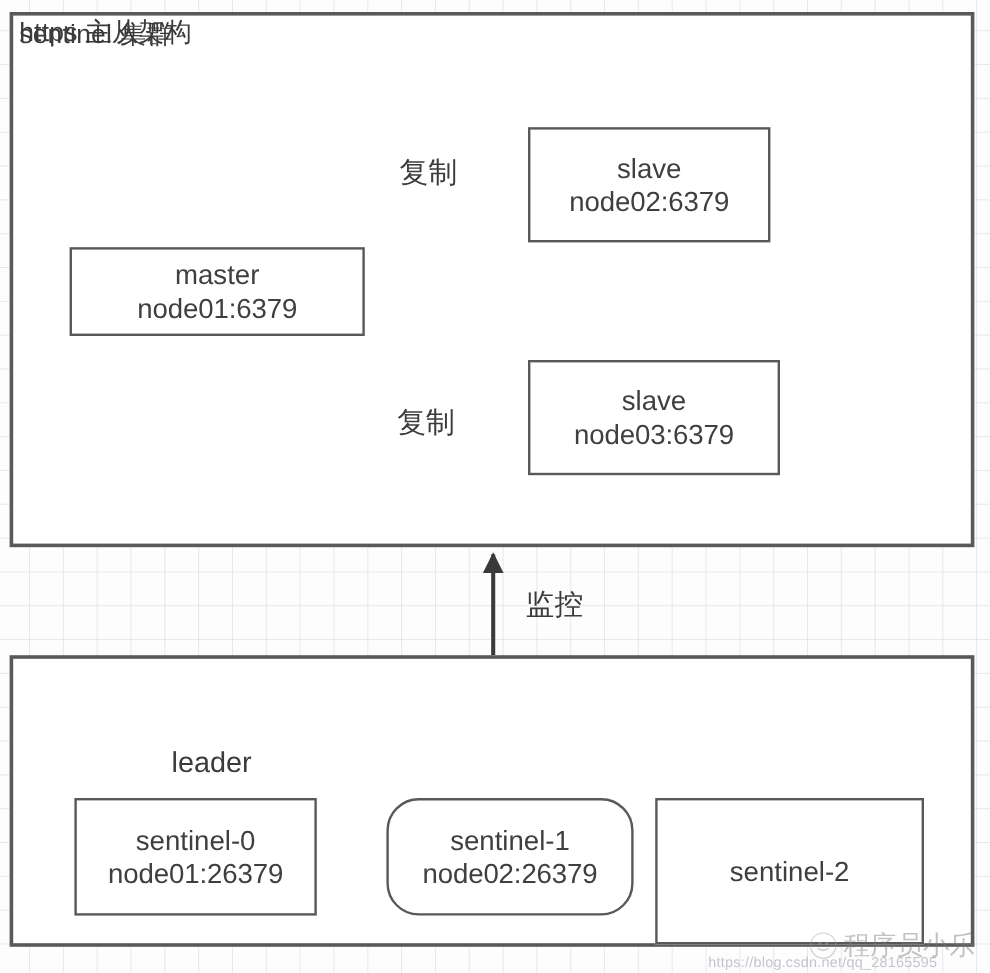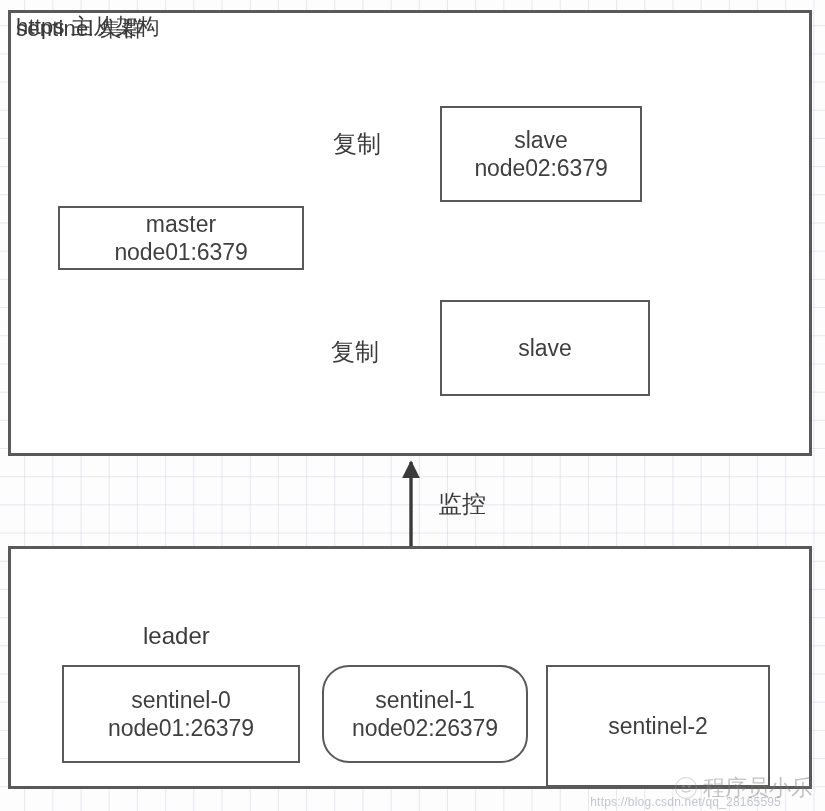--- a/index.html
+++ b/index.html
@@ -54,25 +54,25 @@
     align-items: center;
     justify-content: center;
     line-height: 1.22;
     font-size: 23px;
     color: #3f3f3f;
     white-space: nowrap;
     text-align: center;
   }
   .node-box .line2 { letter-spacing: -0.1px; }
 
-  #master-box  { left: 58px;  top: 206px; width: 246px; height: 64px; }
+  #master-box  { left: 58px;  top: 206px; width: 246px; height: 74px; }
   #slave1-box  { left: 440px; top: 106px; width: 202px; height: 96px; }
   #slave2-box  { left: 440px; top: 300px; width: 210px; height: 96px; }
 
-  #sentinel0-box { left: 62px;  top: 665px; width: 238px; height: 98px; }
+  #sentinel0-box { left: 62px;  top: 665px; width: 202px; height: 98px; }
   #sentinel1-box { left: 322px; top: 665px; width: 206px; height: 98px; border-radius: 27px; }
   #sentinel2-box { left: 546px; top: 665px; width: 224px; height: 122px; }
 
   
   .edge-label {
     position: absolute;
     font-size: 24px;
     color: #3b3b3b;
     white-space: nowrap;
   }
@@ -176,20 +176,21 @@
     <span class="line2">node01:6379</span>
   </div>
 
   <div class="node-box" id="slave1-box">
     <span class="line1">slave</span>
     <span class="line2">node02:6379</span>
   </div>
 
   <div class="node-box" id="slave2-box">
     <span class="line1">slave</span>
+    <span class="line2">node03:6379</span>
   </div>
 
   <div class="edge-label" id="label-replicate-1">复制</div>
 
   <div class="edge-label" id="label-replicate-2">复制</div>
 
   <div class="edge-label" id="label-monitor">监控</div>
 
   <div class="panel" id="sentinel-panel"></div>
   <div class="panel-title" id="sentinel-panel-title">sentinel 集群</div>

